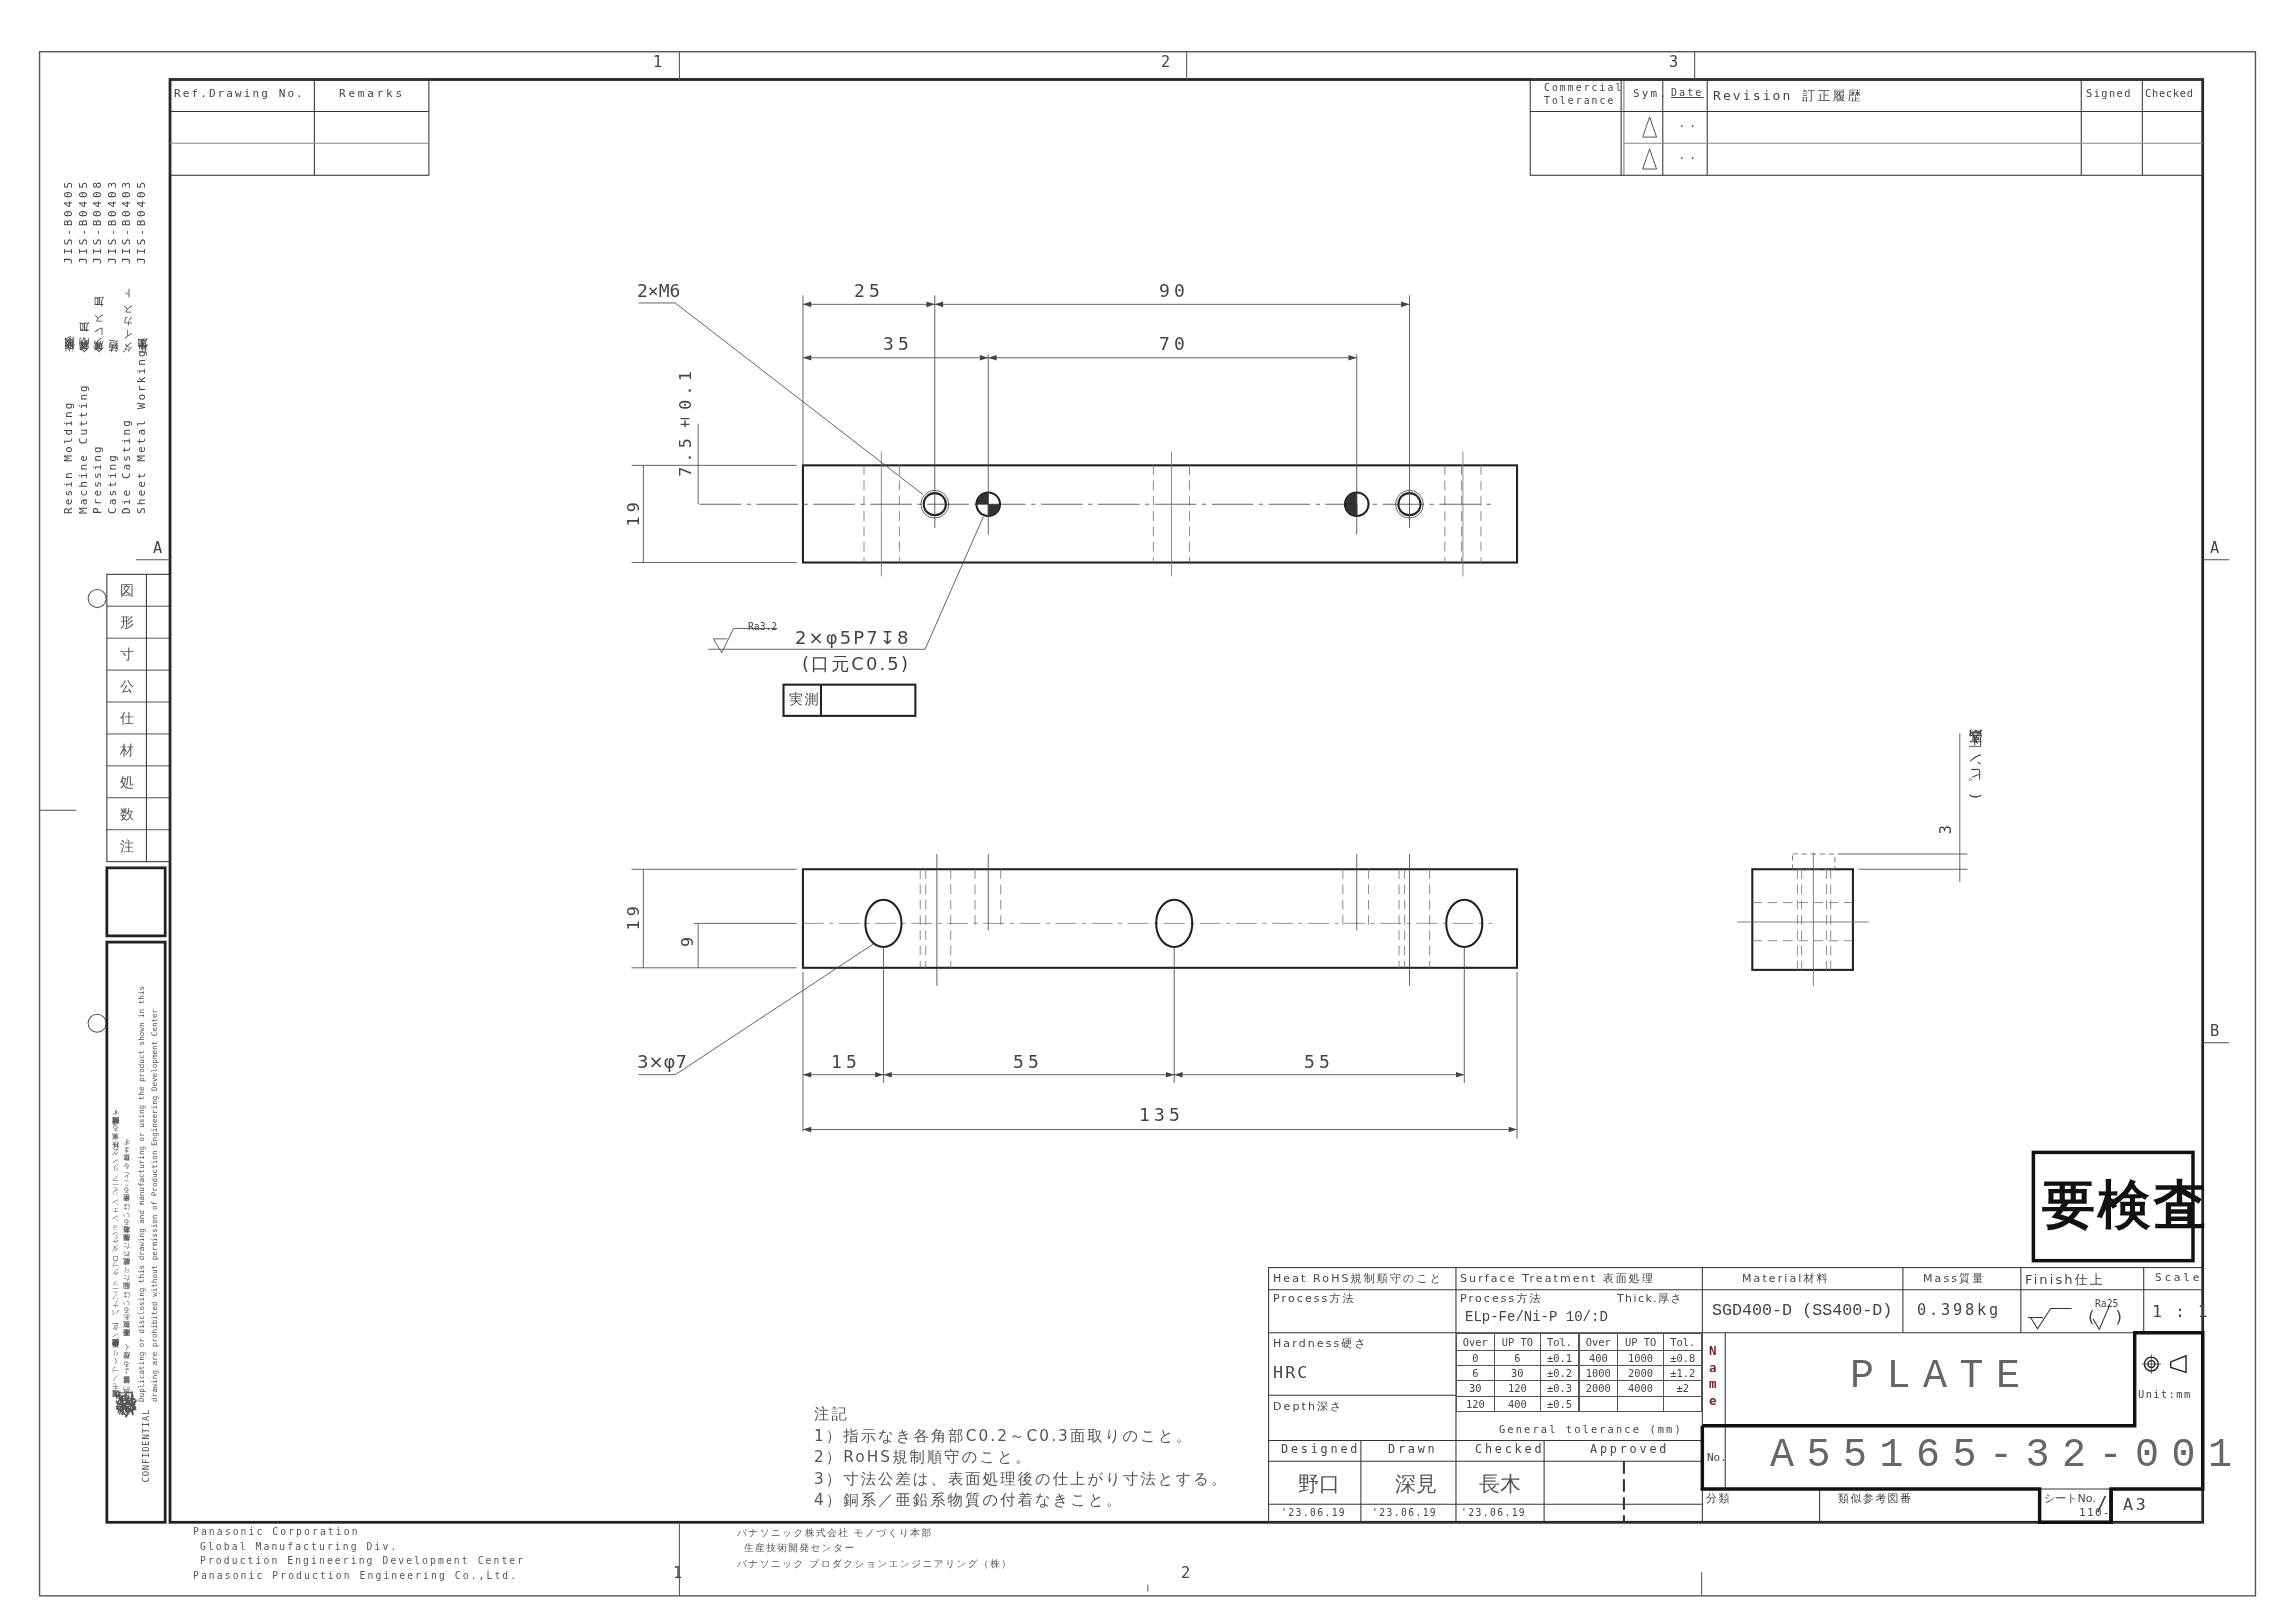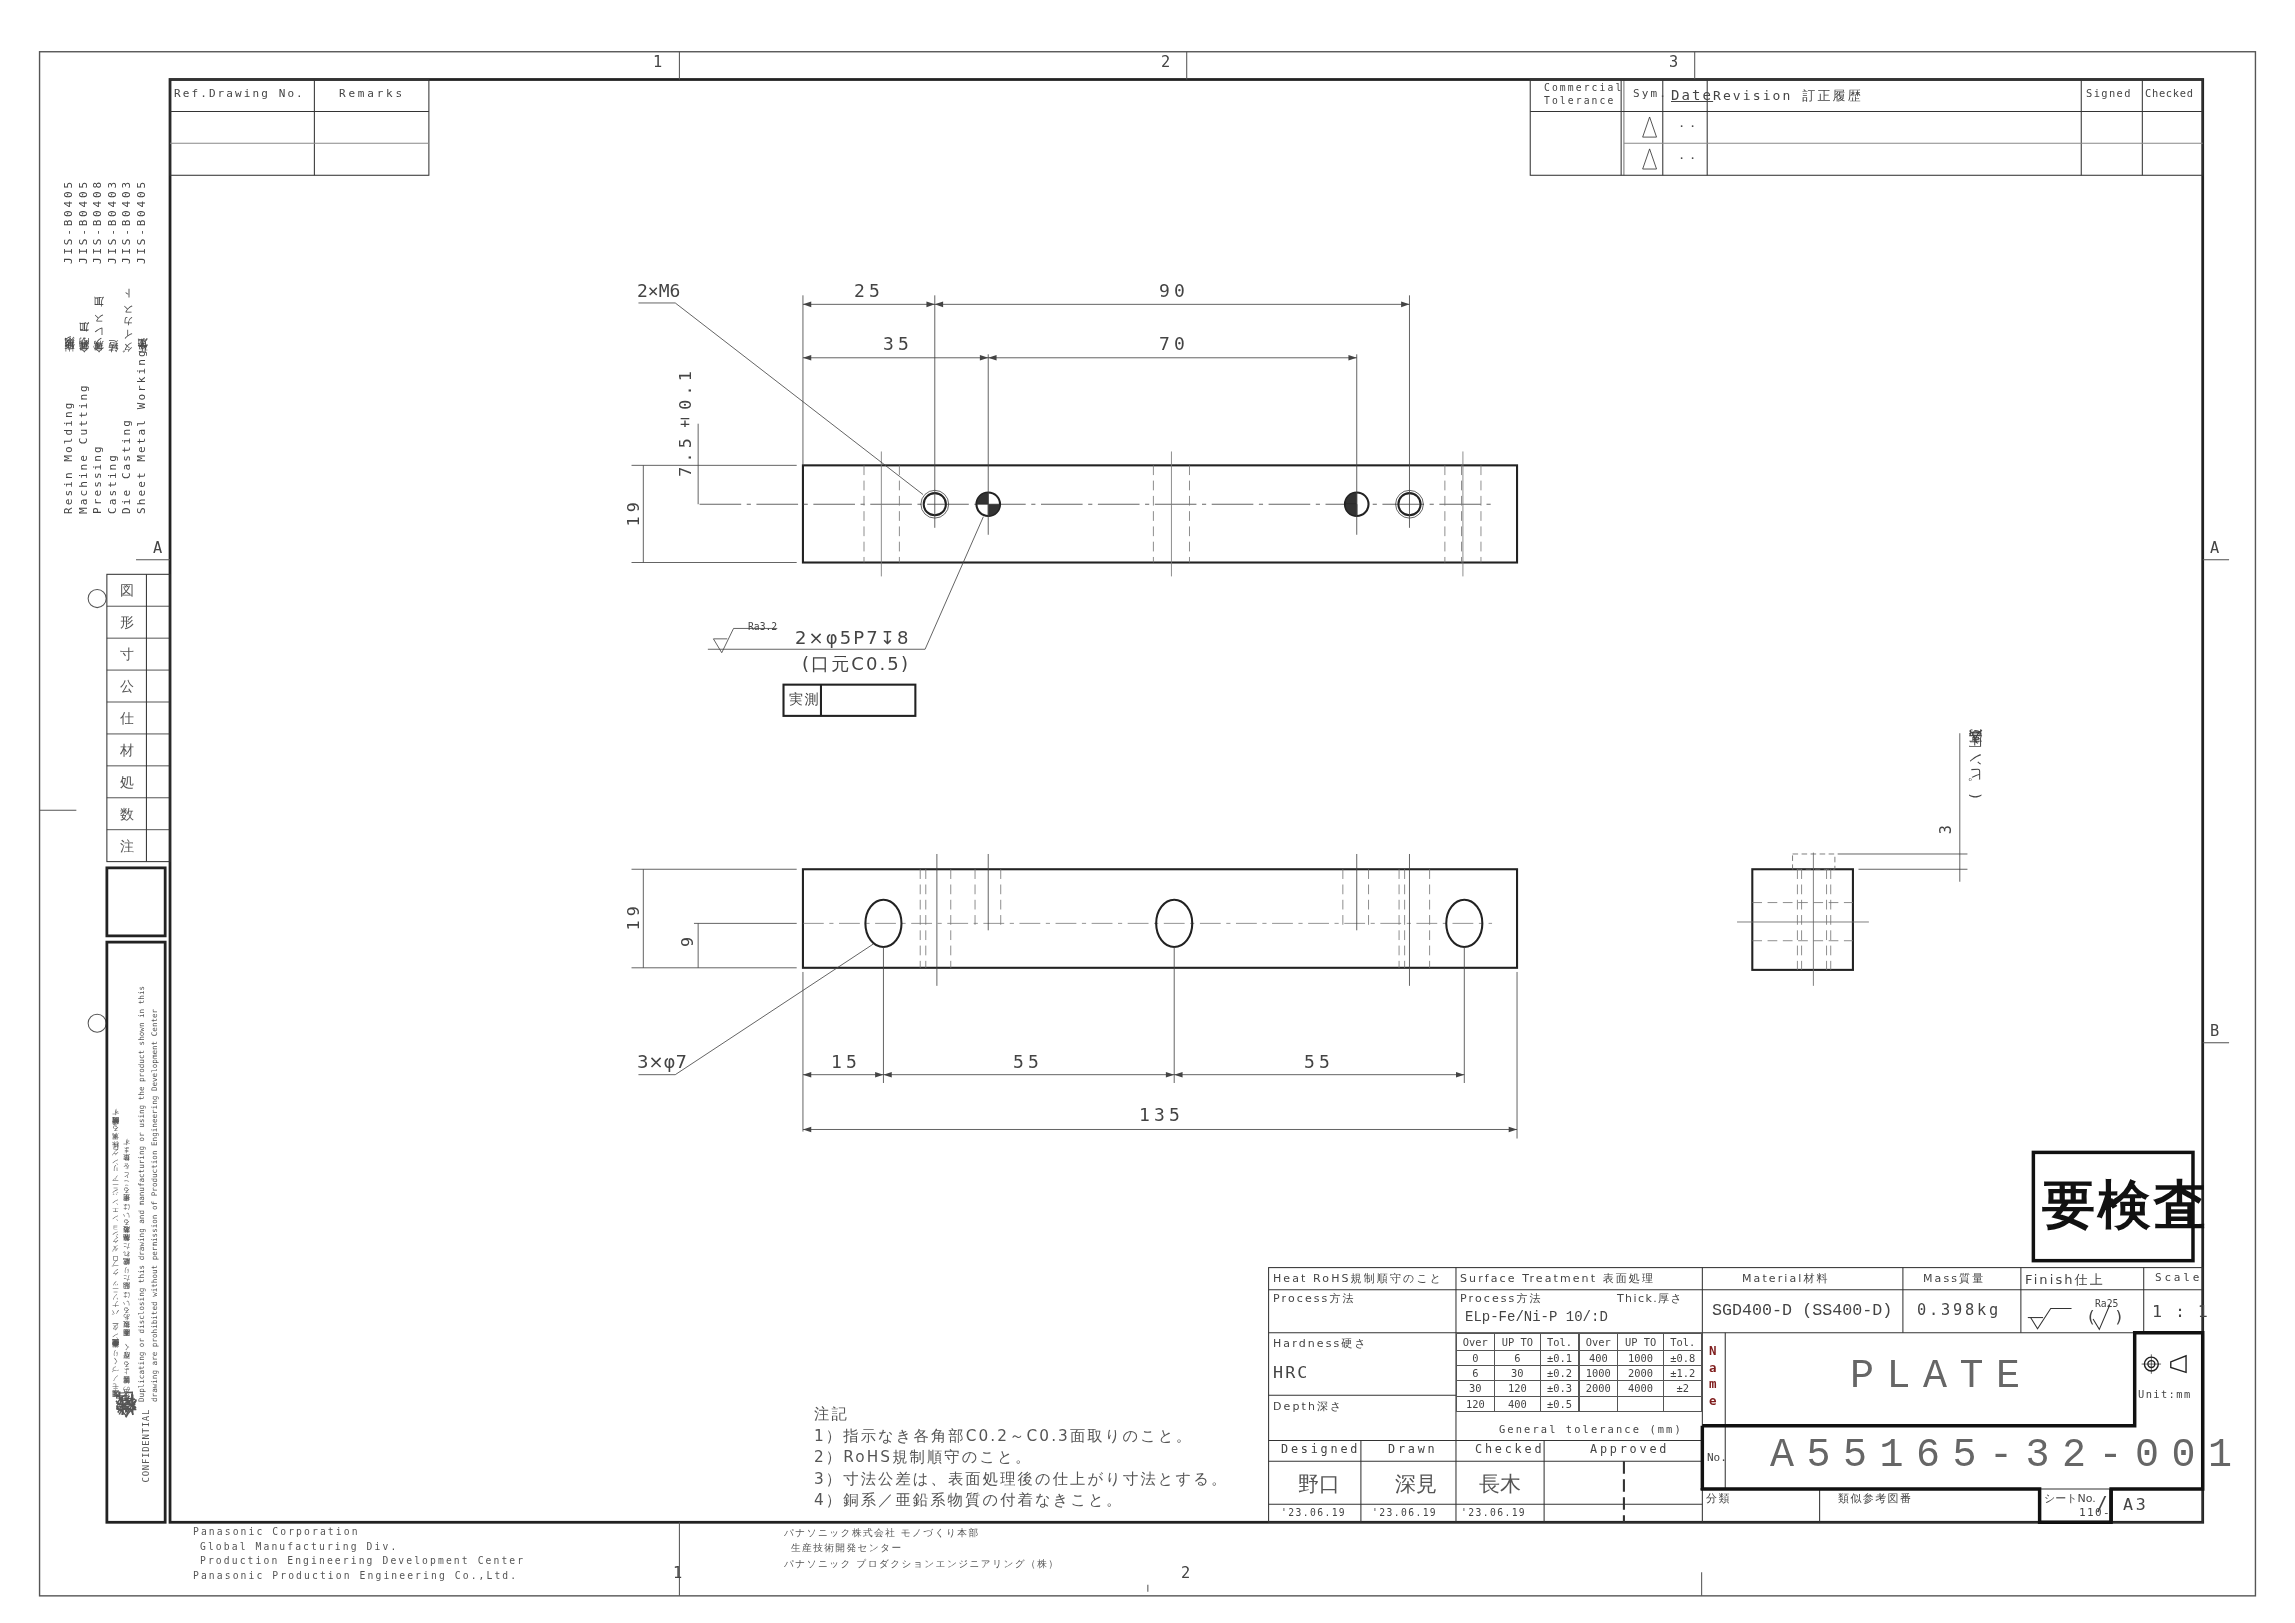--- a/index.html
+++ b/index.html
@@ -256,21 +256,21 @@
 <div class="t" style="left:1181px;top:1564px;font-size:15.3px;">2</div>
 <div class="t" style="left:153px;top:539px;font-size:15.3px;">A</div>
 <div class="t" style="left:2210px;top:539px;font-size:15.3px;">A</div>
 <div class="t" style="left:2210px;top:1022px;font-size:15.3px;">B</div>
 
 <div class="t sp" style="left:174px;top:87px;font-size:11px;letter-spacing:2.1px;">Ref.Drawing No.</div>
 <div class="t sp" style="left:339px;top:87px;font-size:11px;letter-spacing:2.8px;">Remarks</div>
 
 <div class="t" style="left:1544px;top:82px;font-size:9.7px;letter-spacing:2.1px;line-height:12.5px;white-space:normal;width:69px;">Commercial Tolerance</div>
 <div class="t" style="left:1633px;top:87px;font-size:11px;letter-spacing:2.1px;">Sym.</div>
-<div class="t" style="left:1671px;top:87px;font-size:14px;letter-spacing:2.1px;text-decoration:underline;">Date</div>
+<div class="t" style="left:1671px;top:87px;font-size:10px;letter-spacing:2.1px;text-decoration:underline;">Date</div>
 <div class="t" style="left:1713px;top:87px;font-size:13px;letter-spacing:2.1px;">Revision 訂正履歴</div>
 <div class="t" style="left:2086px;top:87px;font-size:10.4px;letter-spacing:1.4px;">Signed</div>
 <div class="t" style="left:2145px;top:87px;font-size:10.4px;letter-spacing:0.7px;">Checked</div>
 <div class="t" style="left:1676px;top:119px;font-size:11px;">・・</div>
 <div class="t" style="left:1676px;top:151px;font-size:11px;">・・</div>
 
 <div class="abs" style="left:62px;top:165px;height:347px;display:flex;flex-direction:row;gap:0.7px;">
   <div class="vt t thin" style="position:static;font-size:11px;letter-spacing:2.1px;line-height:15.3px;height:347px;display:flex;flex-direction:column;justify-content:space-between;">
   </div>
 </div>
@@ -445,18 +445,18 @@
 <div class="t" style="left:2079px;top:1506px;font-size:11px;letter-spacing:1.4px;">110-</div>
 <div class="t" style="left:2096px;top:1492px;font-size:19.4px;">/</div>
 <div class="t" style="left:2123px;top:1494px;font-size:16.7px;letter-spacing:2.8px;">A3</div>
 
 <div class="abs" style="left:193px;top:1525px;font-size:9.7px;color:#555;line-height:14.6px;letter-spacing:2.1px;">
   <div>Panasonic Corporation</div>
   <div style="padding-left:7px;">Global Manufacturing Div.</div>
   <div style="padding-left:7px;">Production Engineering Development Center</div>
   <div>Panasonic Production Engineering Co.,Ltd.</div>
 </div>
-<div class="abs kanji" style="left:737px;top:1525px;font-size:9.7px;color:#555;line-height:15.3px;letter-spacing:1.4px;margin-left:47px;">
+<div class="abs kanji" style="left:737px;top:1525px;font-size:9.7px;color:#555;line-height:15.3px;letter-spacing:1.4px;">
   <div>パナソニック株式会社 モノづくり本部</div>
   <div style="padding-left:7px;">生産技術開発センター</div>
   <div>パナソニック プロダクションエンジニアリング（株）</div>
 </div>
 
 
 </body></html>

